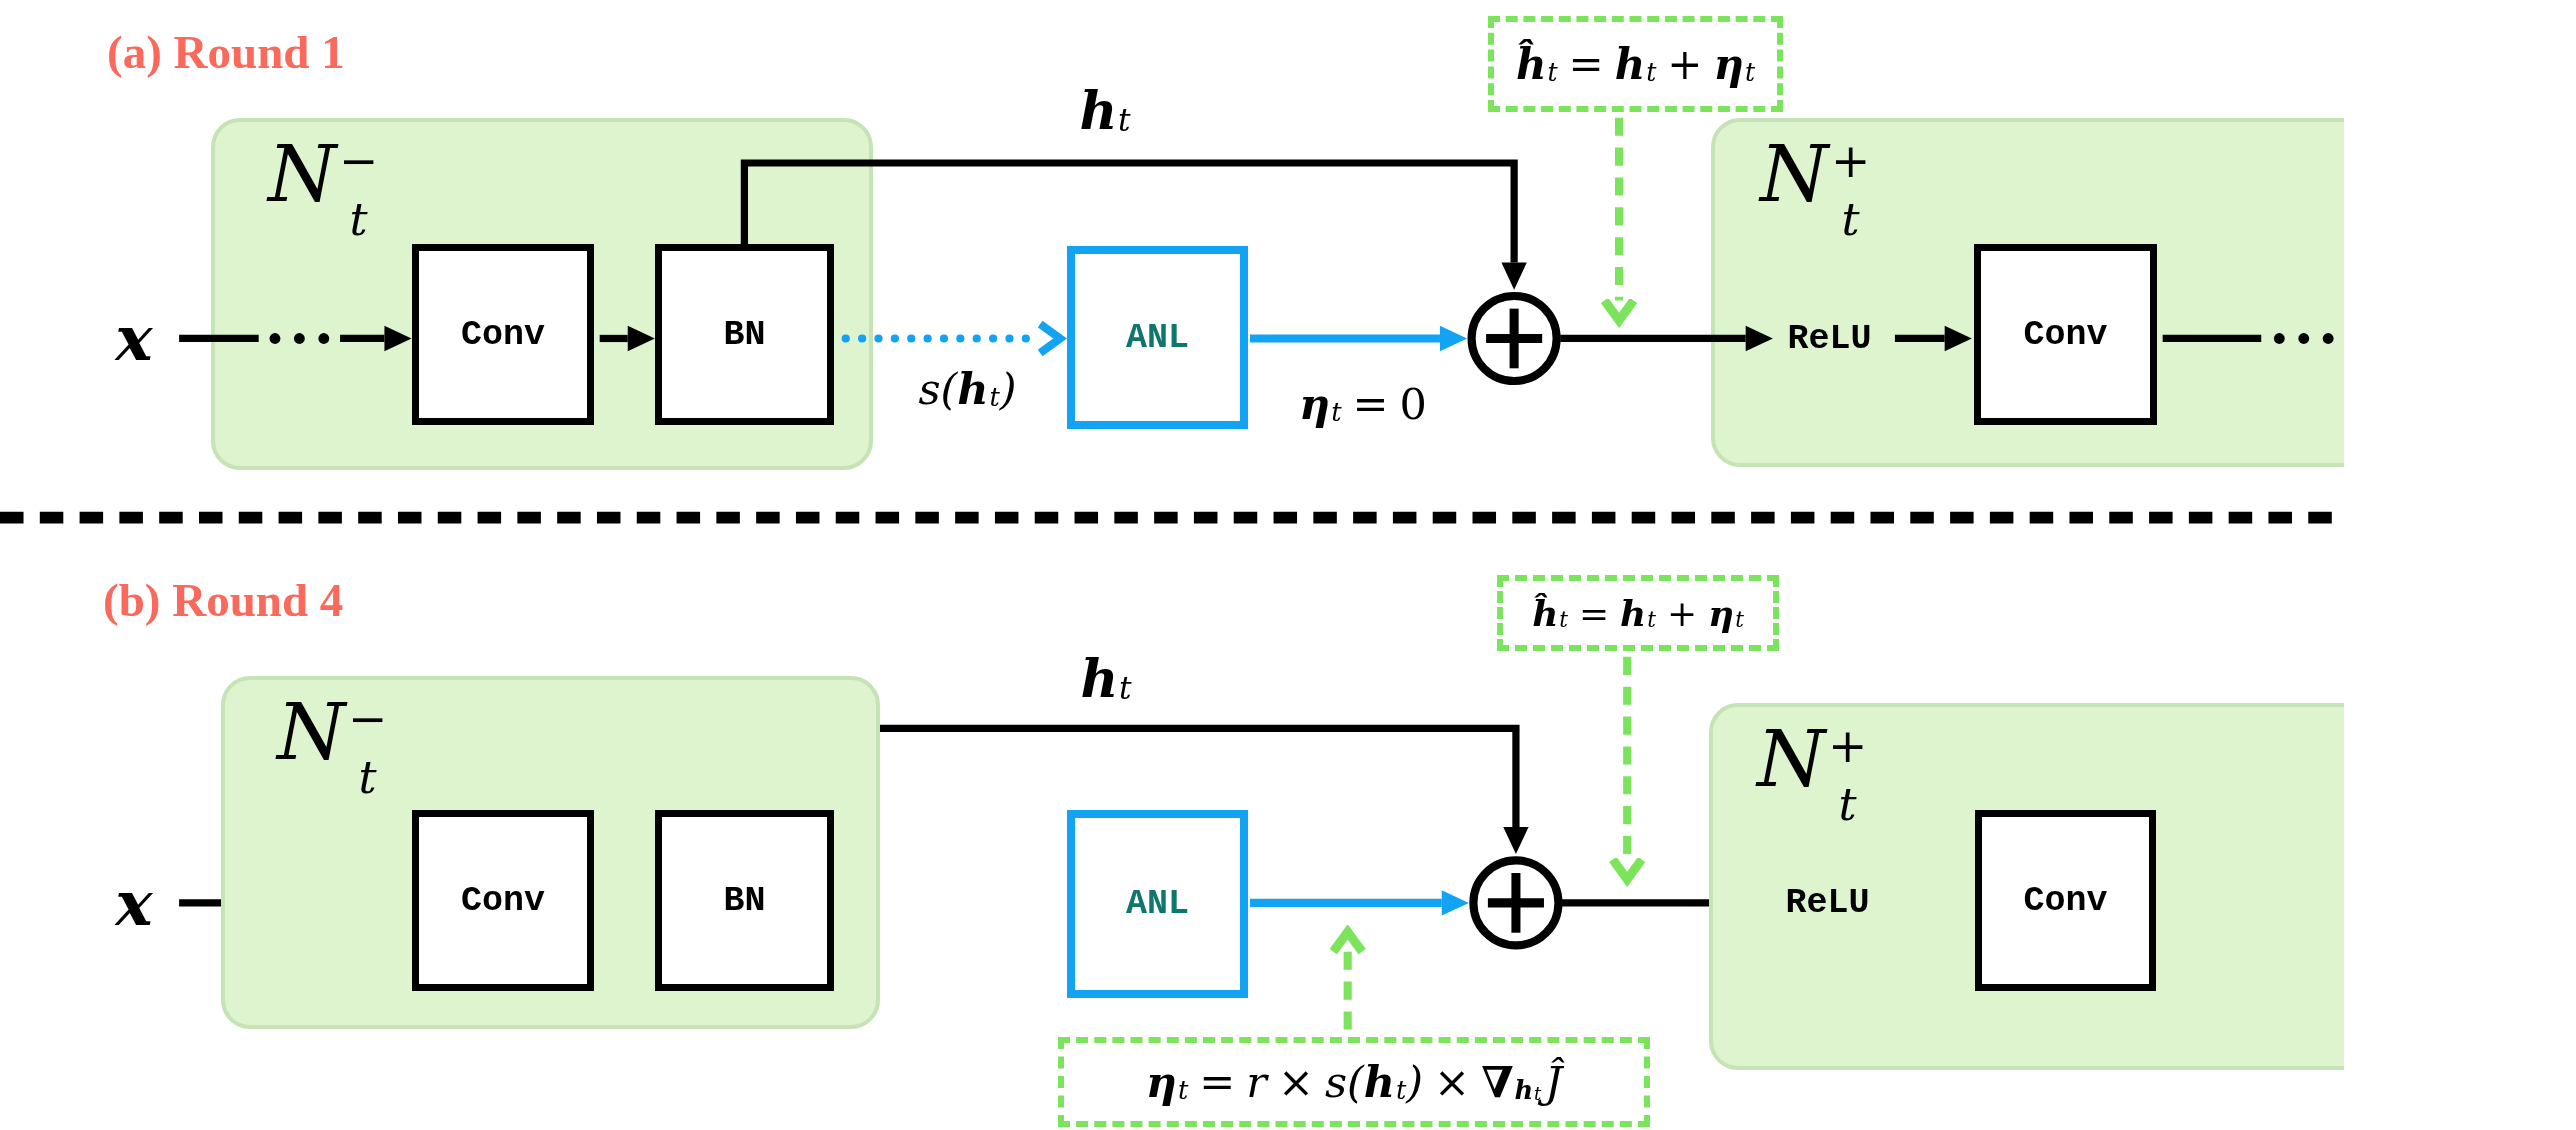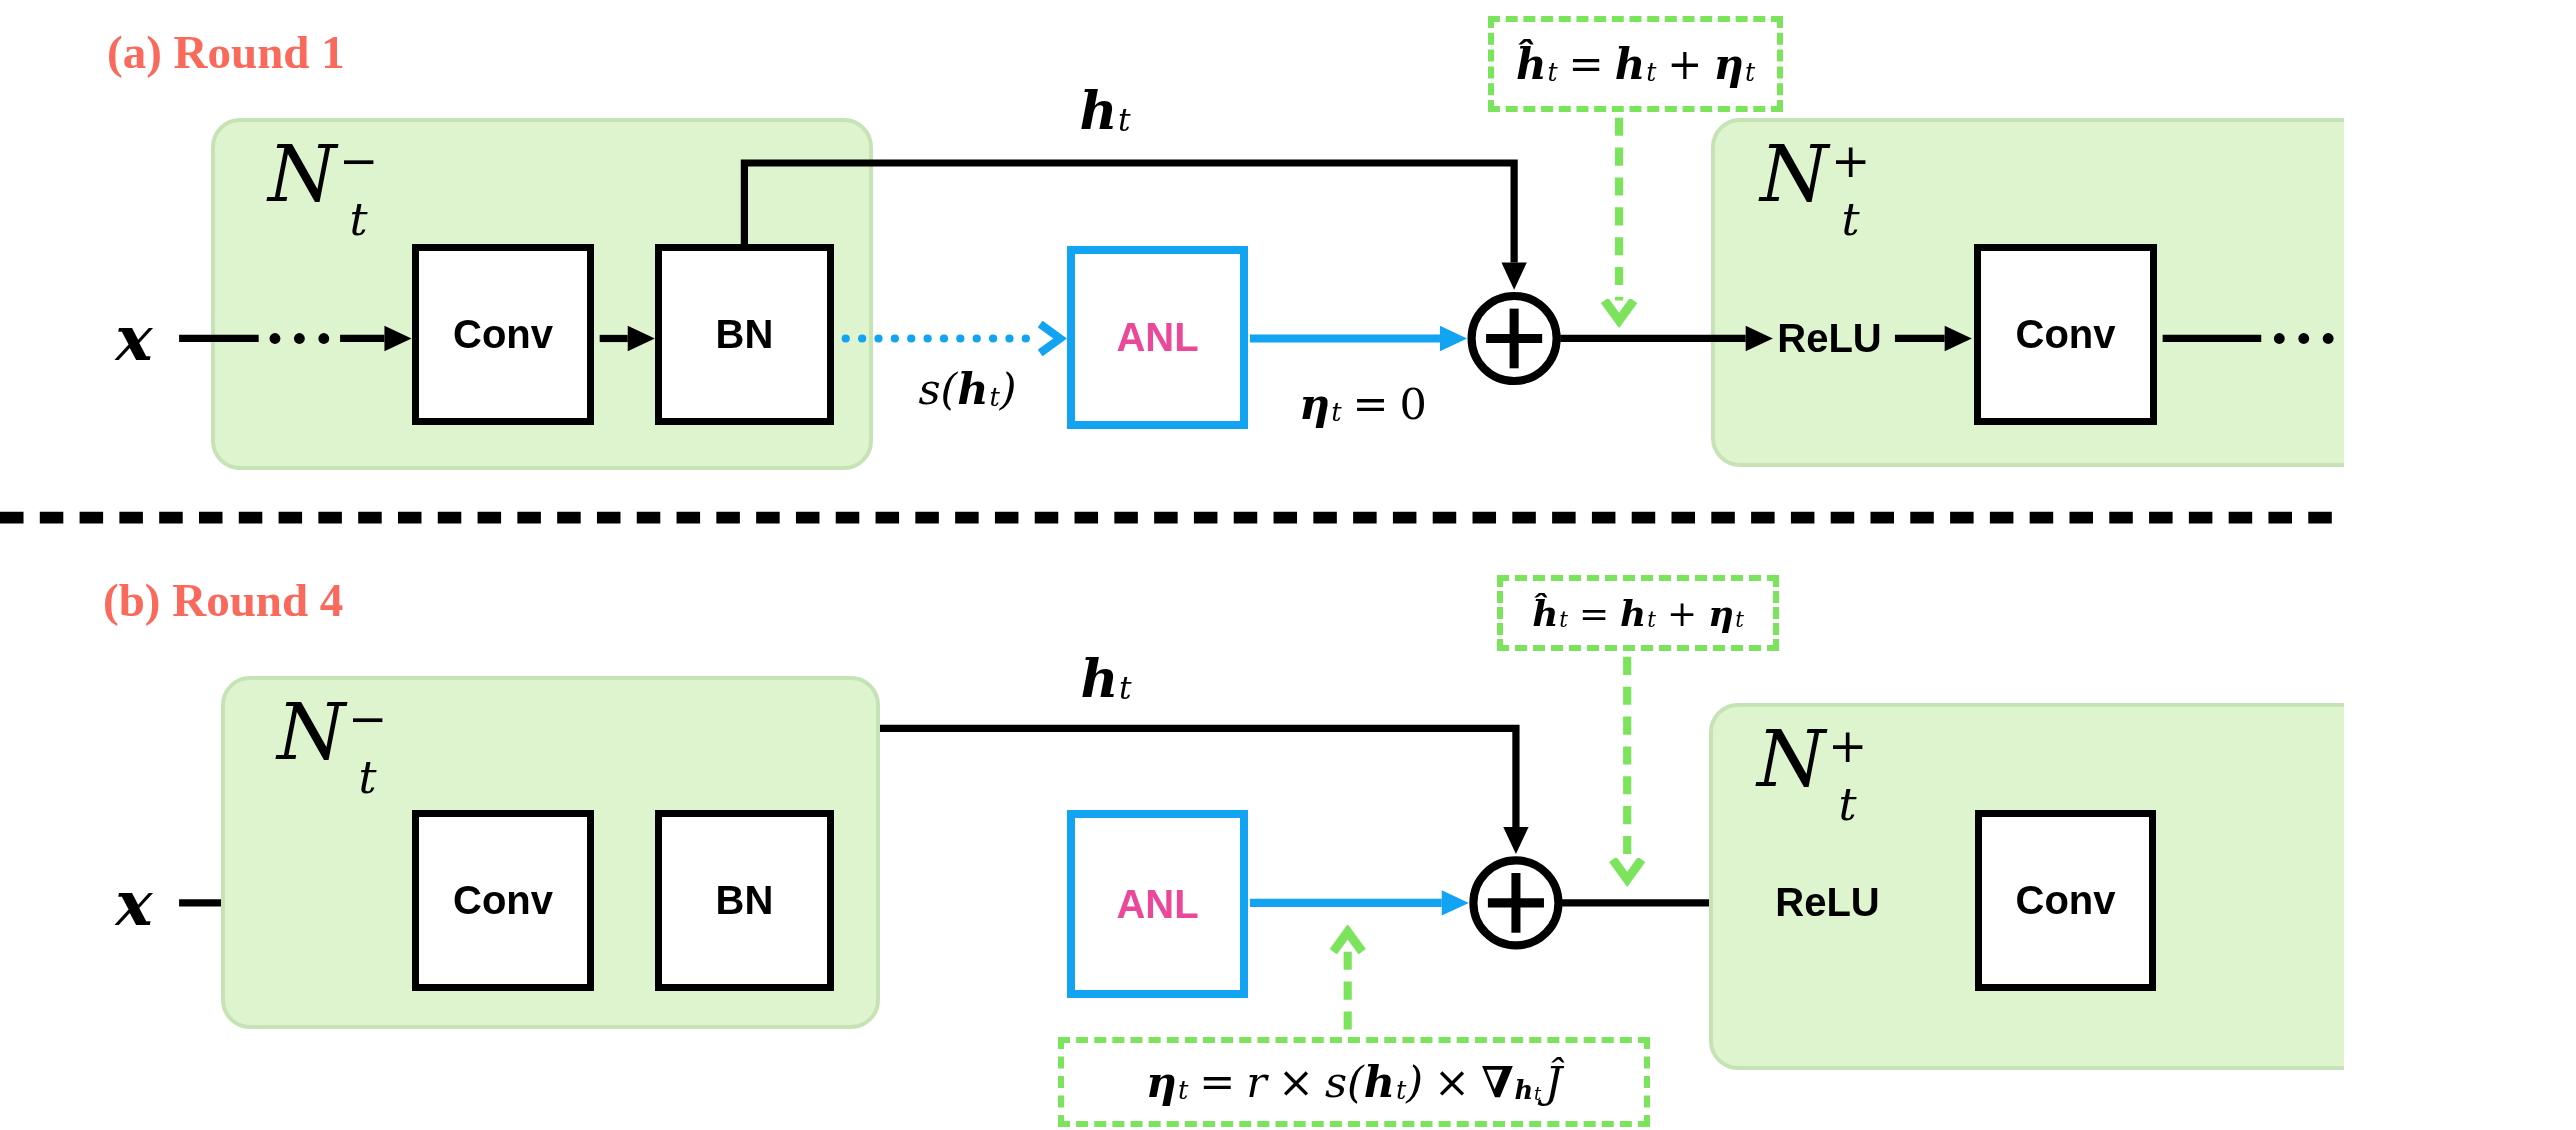--- a/index.html
+++ b/index.html
@@ -3,23 +3,23 @@
 <meta charset="utf-8">
 <style>
   html,body{margin:0;padding:0;background:#ffffff;}
   #figure{position:relative;width:2344px;height:1131px;background:#ffffff;overflow:hidden;
           font-family:"DejaVu Serif","DejaVu Sans",serif;text-align:center;}
   .abs{position:absolute;}
   .title{font-family:"Liberation Serif","DejaVu Serif",serif;font-weight:bold;font-size:47px;color:#f9695c;white-space:nowrap;}
   .green-box{position:absolute;background:#ddf4cf;border:4.5px solid #c6e3b5;border-radius:29px;box-sizing:border-box;}
   .block{position:absolute;background:#ffffff;border:7.2px solid #000;box-sizing:border-box;
          display:flex;align-items:center;justify-content:center;}
-  .block-label{font-family:Liberation Sans, sans-serif;font-weight:bold;font-size:40px;color:#000;}
+  .block-label{font-family:Liberation Mono, monospace;font-weight:bold;font-size:35px;color:#000;}
   .anl-block{border:8.1px solid #12a3f2;}
-  .anl-text{color:#ec4899;}
+  .anl-text{color:#0f766e;}
   .note{position:absolute;border:6.3px dashed #7ce45c;background:#ffffff;box-sizing:border-box;
         display:flex;align-items:center;justify-content:center;white-space:nowrap;}
   .math{font-style:italic;color:#000;}
   .b{font-weight:bold;}
   .up{font-style:normal;}
   .op{font-style:normal;margin:0 11px;}
   .sb{font-size:60%;font-style:italic;position:relative;top:0.32em;margin-left:0.9px;}
   .sb2{font-size:42%;font-style:italic;position:relative;top:0.62em;margin-left:0.9px;margin-right:3.6px;}
   .center{display:flex;align-items:center;justify-content:center;}
   .n-label{position:absolute;display:inline-flex;align-items:stretch;}

